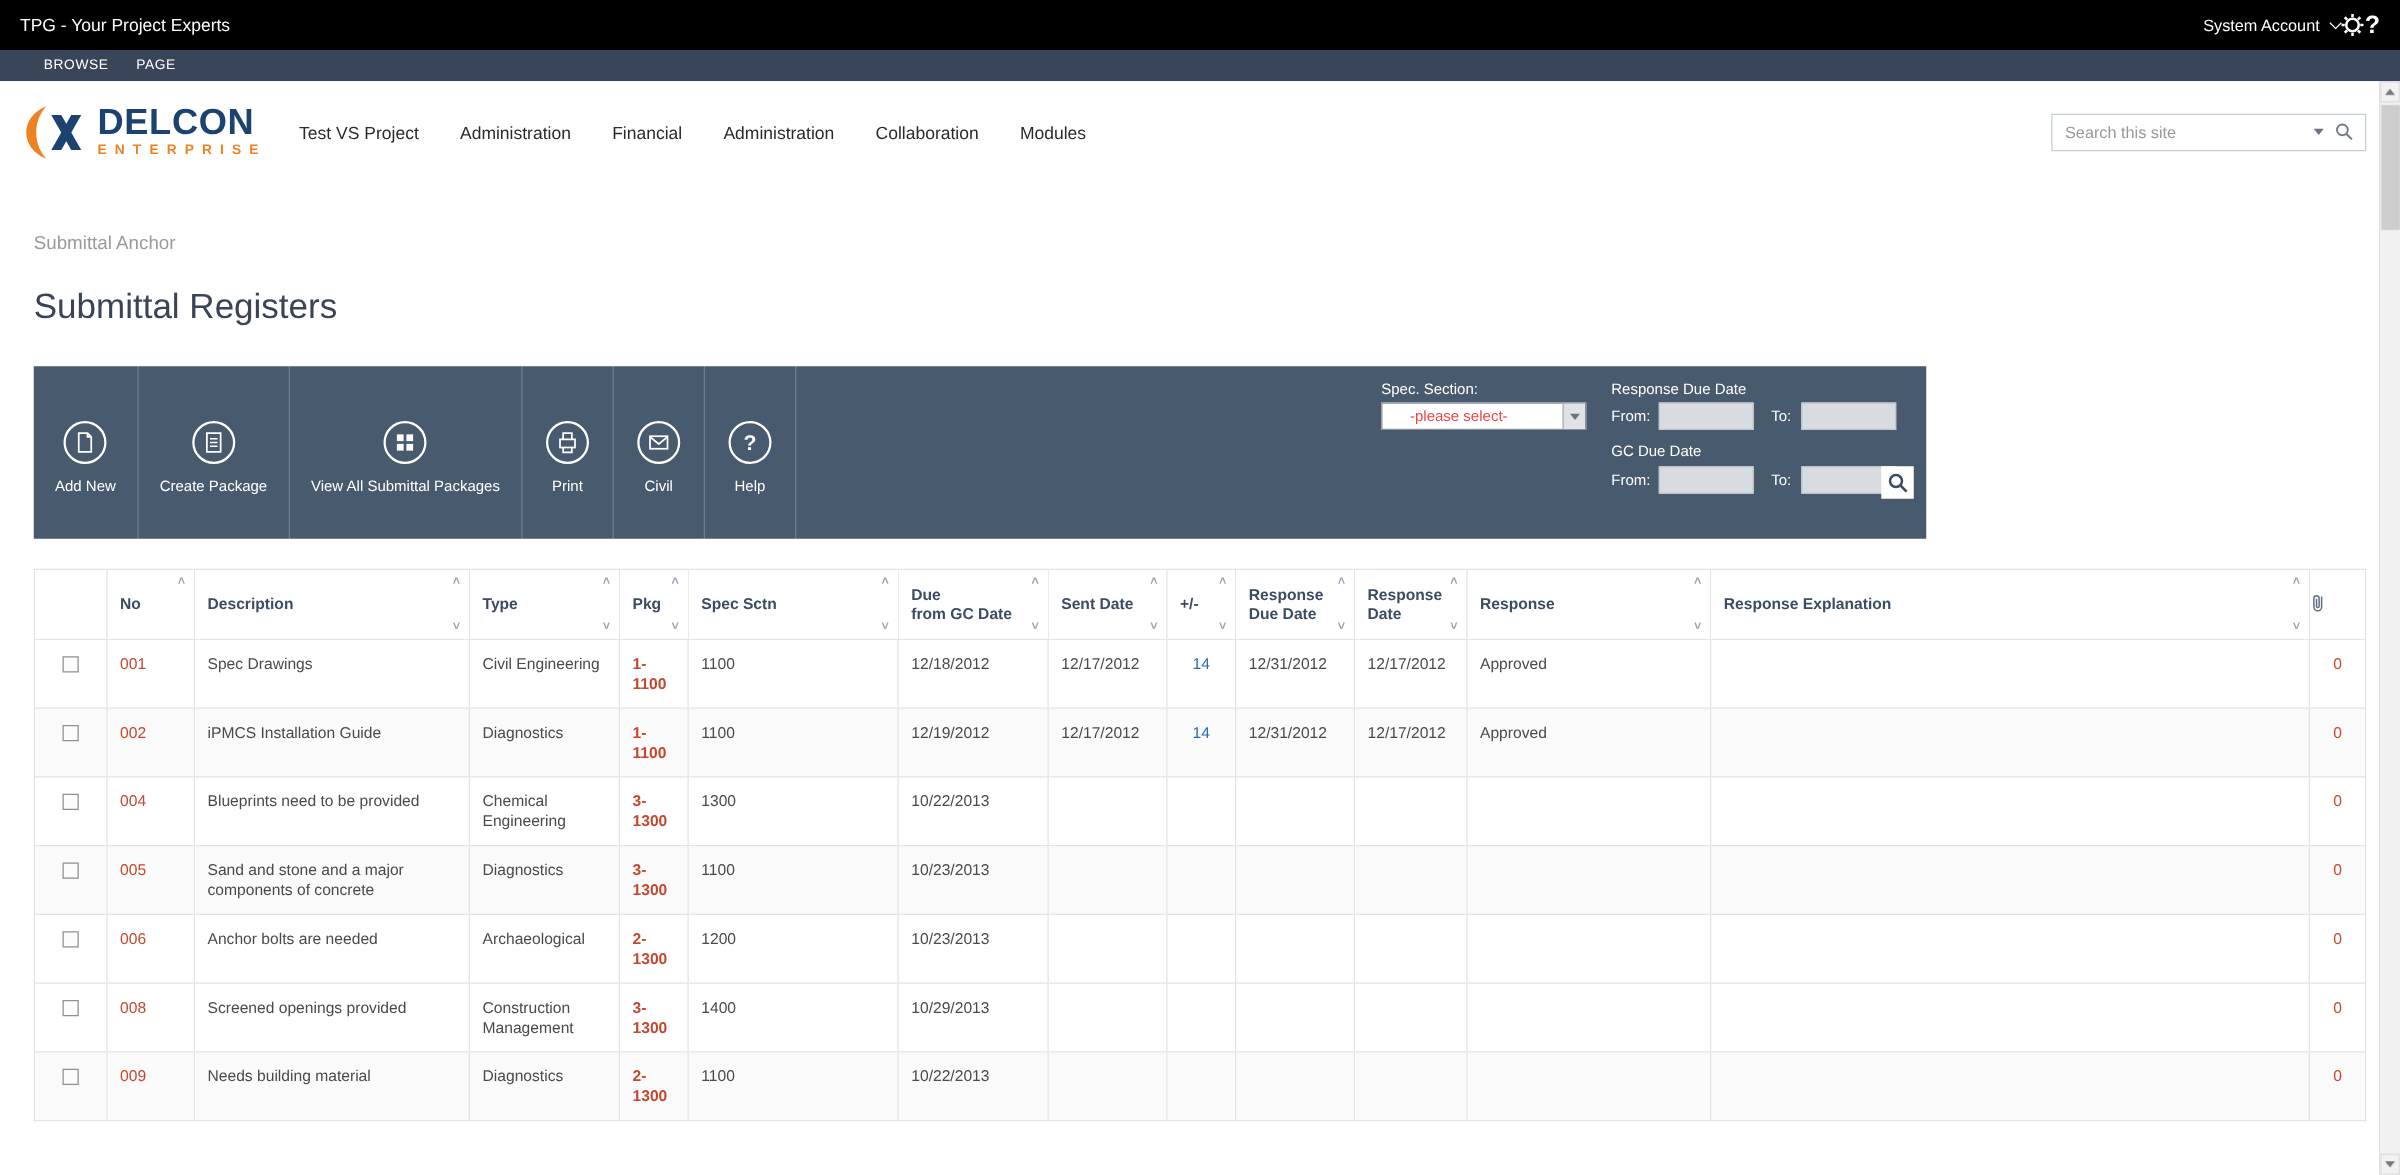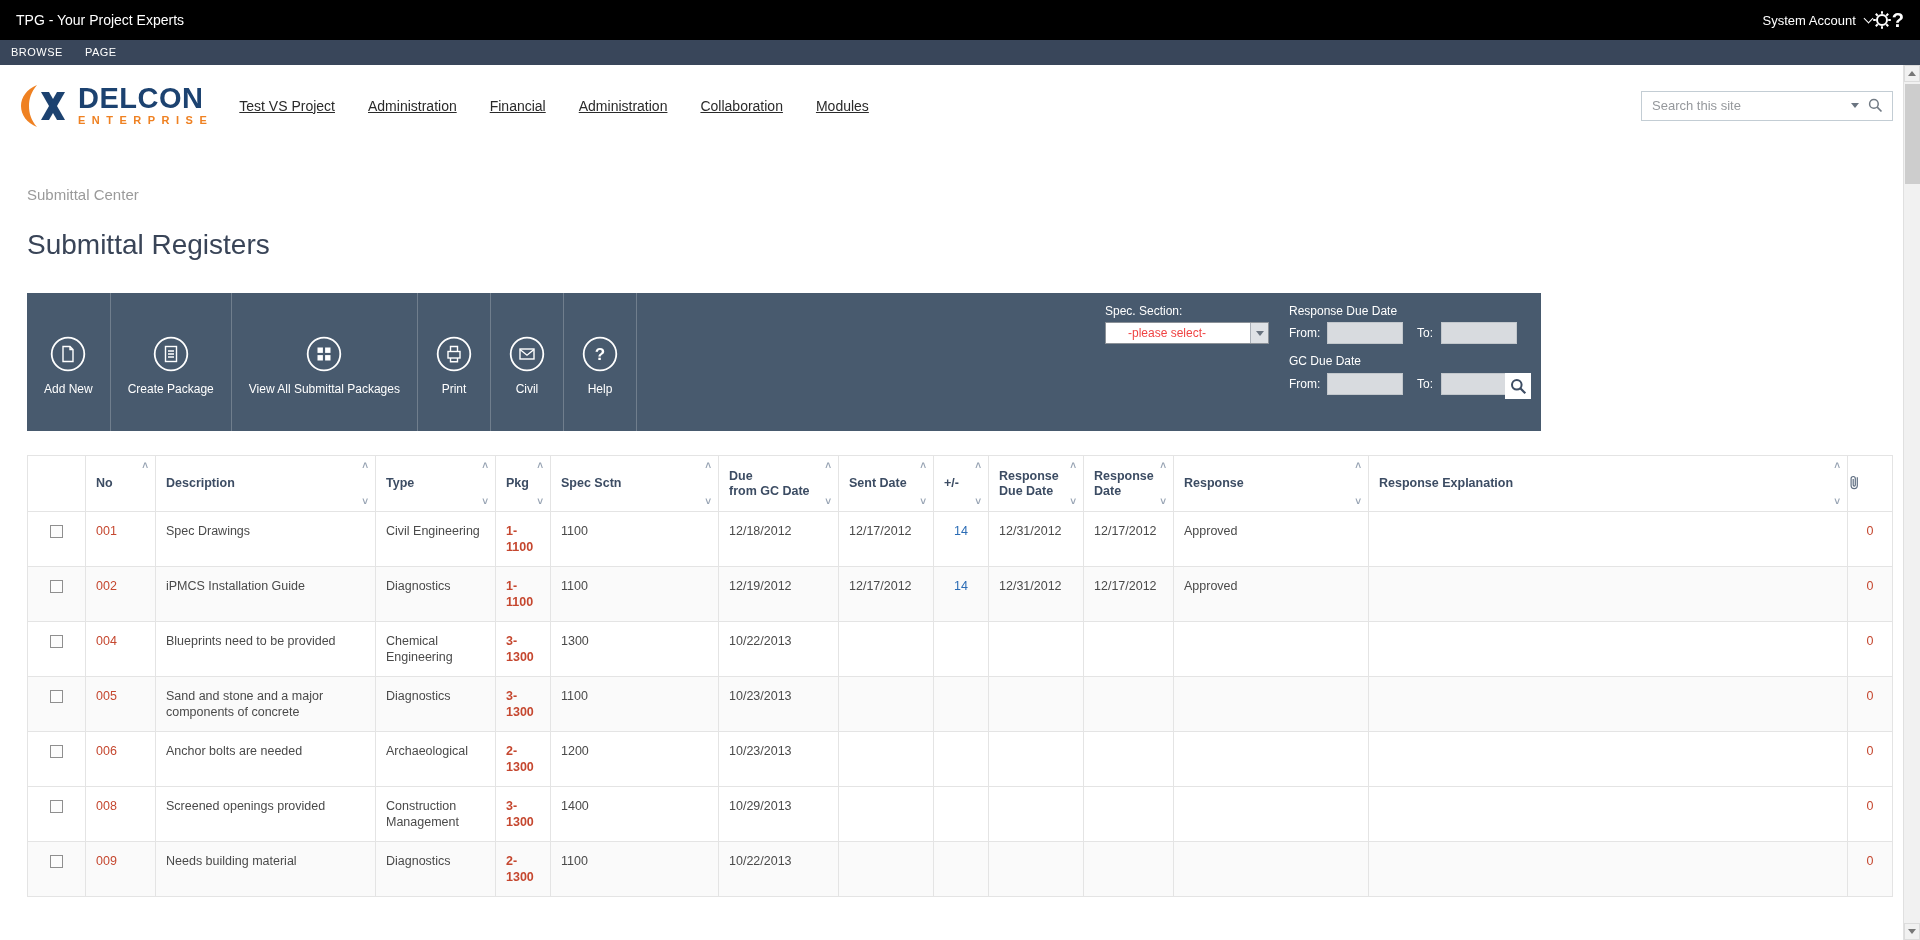--- a/index.html
+++ b/index.html
@@ -11,34 +11,34 @@
                display:flex; align-items:center; padding:0 16px; }
   .suite-title { font-size:14px; }
   .suite-right { margin-left:auto; display:flex; align-items:center; }
   .account { font-size:13px; display:flex; align-items:center; gap:9px; cursor:pointer; }
   .chev { width:7px; height:7px; border-left:1.5px solid #fff; border-bottom:1.5px solid #fff;
           transform:rotate(-45deg); margin-top:-4px; }
   .suite-icon { cursor:pointer; display:flex; align-items:center; }
   .help-q { font-size:20px; font-weight:bold; color:#fff; }
 
   
-  .ribbon { height:25px; background:var(--ribbon-bg,#39465a); display:flex; align-items:flex-end; padding-left:0; }
+  .ribbon { height:25px; background:var(--ribbon-bg,#39465a); display:flex; align-items:flex-end; padding-left:24px; }
   .ribbon-tab { color:#fff; font-size:11px; letter-spacing:.5px; padding:0 11px; line-height:25px; cursor:pointer; }
 
   .page { margin-right:17px; }
 
   
   .site-header { height:81px; background:#fff; display:flex; align-items:center; padding:0 10px 0 20px; }
   .logo { display:flex; align-items:center; gap:10px; margin-right:26px; cursor:pointer; }
   .logo-text .name { font-size:29px; font-weight:bold; color:var(--brand-navy,#1c4270);
                      letter-spacing:.5px; line-height:27px; }
   .logo-text .sub  { font-size:11px; font-weight:bold; color:var(--brand-orange,#ef8122);
                      letter-spacing:6.5px; margin-top:2px; }
   .top-nav { display:flex; gap:33px; font-size:14px; }
-  .top-nav span { color:#2a2a2a; cursor:pointer;text-decoration:underline; }
+  .top-nav span { color:#2a2a2a; cursor:pointer; }
   .search-box { margin-left:auto; width:252px; height:30px; border:1px solid #c3cdd4;
                 display:flex; align-items:center; padding:0 9px 0 10px; gap:9px; }
   .search-box input { border:none; outline:none; flex:1; font-size:13px; color:#444;
                       font-family:"Liberation Sans",sans-serif; min-width:0; background:transparent; }
   .search-box input::placeholder { color:#95989c; }
   .tri-dn { width:0; height:0; border-left:4px solid transparent; border-right:4px solid transparent;
             border-top:5px solid #6a7480; }
 
   
   .breadcrumb { margin:40px 0 0 27px; color:#9a9a9a; font-size:15px; }
@@ -148,21 +148,21 @@
     <div class="search-box">
       <input type="text" placeholder="Search this site" style="">
       <span class="tri-dn"></span>
       <svg width="15" height="15" viewBox="0 0 16 16">
         <circle cx="6.3" cy="6.3" r="4.6" fill="none" stroke="#717a84" stroke-width="1.6"></circle>
         <line x1="9.8" y1="9.8" x2="14.4" y2="14.4" stroke="#717a84" stroke-width="1.8"></line>
       </svg>
     </div>
   </div>
 
-  <div class="breadcrumb">Submittal Center</div>
+  <div class="breadcrumb">Submittal Anchor</div>
   <h1 class="page-title">Submittal Registers</h1>
 
   <div class="toolbar">
 
     <div class="tb-btn">
       <span class="tb-ico">
         <svg width="38" height="38" viewBox="0 0 38 38">
           <circle cx="19" cy="19" r="16.3" fill="none" stroke="#fff" stroke-width="1.8"></circle>
           <path d="M14,11.5 h7 l3,3 v12 h-10 z M21,11.5 v3 h3" fill="none" stroke="#fff" stroke-width="1.4"></path>
         </svg>

